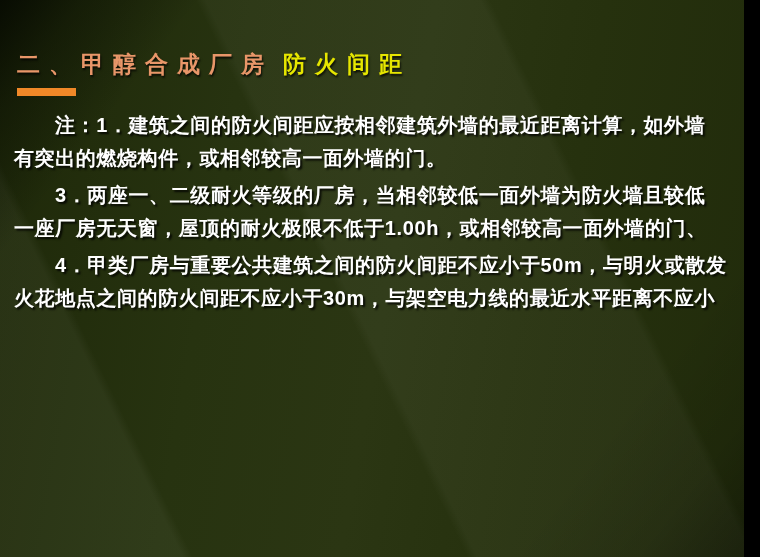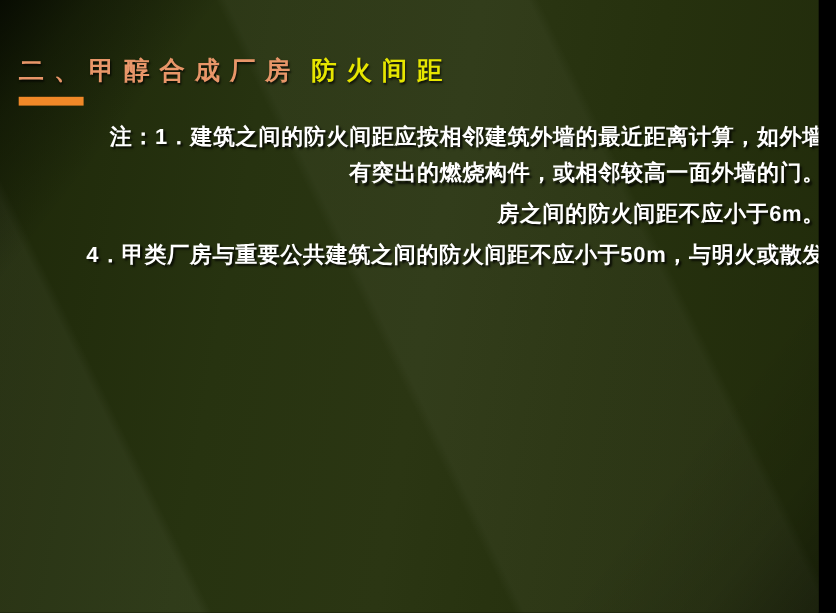--- a/index.html
+++ b/index.html
@@ -40,21 +40,20 @@
   .body {
     position: absolute;
     left: 14px;
     top: 109px;
     width: 736px;
     color: #ffffff;
     font-size: 20px;
     font-weight: 700;
     letter-spacing: 0.6px;
     text-shadow: 2px 2px 2px rgba(0,0,0,0.85);
-    text-align: right;
   }
   .para { margin: 0 0 4px 0; }
   .line { display: block; line-height: 33px; }
   .line.first { text-indent: 41px; }
 </style>
 </head>
 <body>
 
 <div class="slide">
 
@@ -66,21 +65,23 @@
 
   <div class="body">
 
     <p class="para">
       <span class="line first">注：1．建筑之间的防火间距应按相邻建筑外墙的最近距离计算，如外墙</span>
       <span class="line">有突出的燃烧构件，或相邻较高一面外墙的门。</span>
     </p>
 
 
     <p class="para">
-      <span class="line">房之间的防火间距不应小于6m。</span>
+      <span class="line first">3．两座一、二级耐火等级的厂房，当相邻较低一面外墙为防火墙且较低</span>
+      <span class="line">一座厂房无天窗，屋顶的耐火极限不低于1.00h，或相邻较高一面外墙的门、</span>
     </p>
 
     <p class="para">
       <span class="line first">4．甲类厂房与重要公共建筑之间的防火间距不应小于50m，与明火或散发</span>
+      <span class="line">火花地点之间的防火间距不应小于30m，与架空电力线的最近水平距离不应小</span>
     </p>
 
   </div>
 </div>
 
 </body></html>

